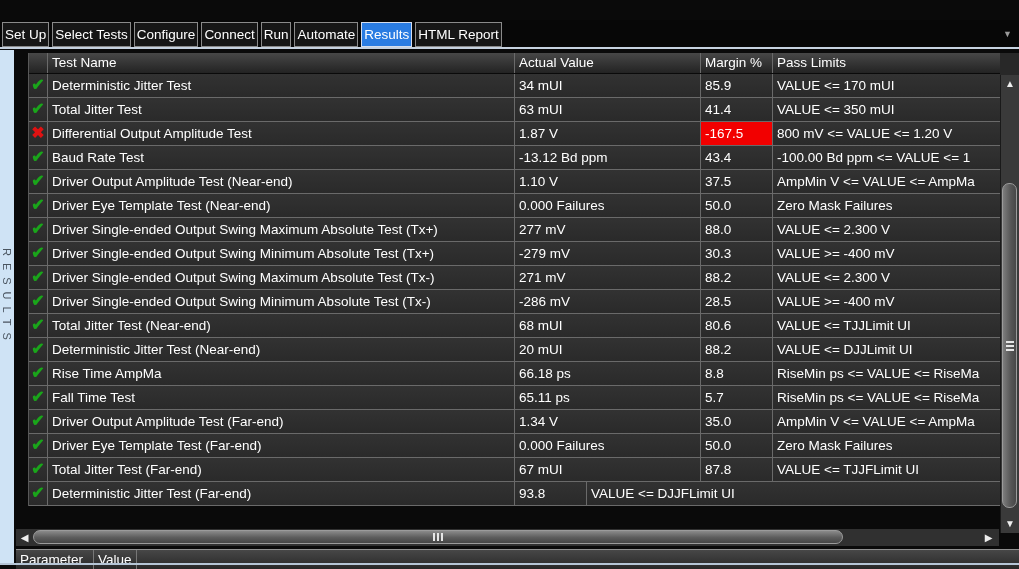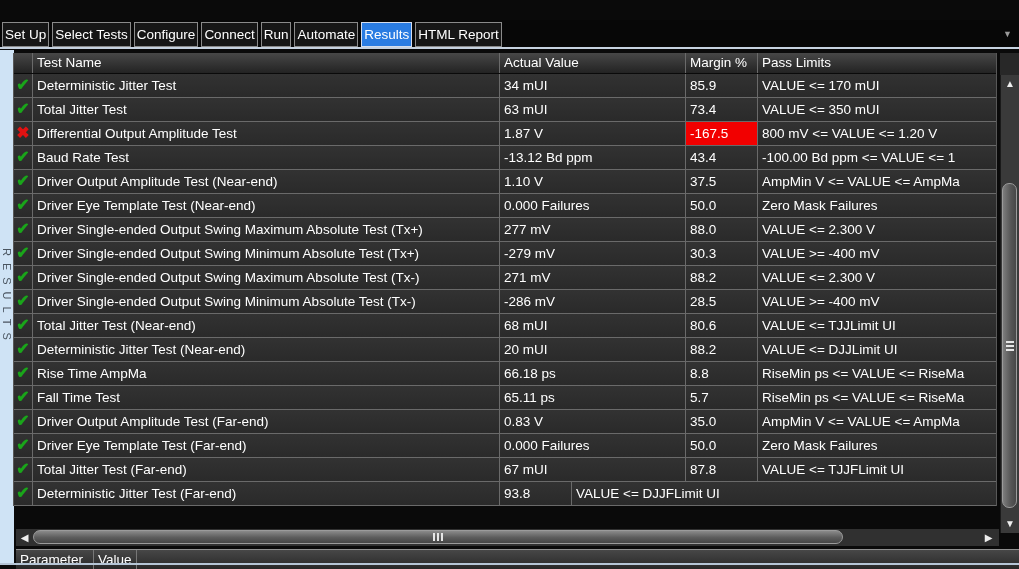--- a/index.html
+++ b/index.html
@@ -19,21 +19,21 @@
   .tab { height:25px; line-height:23px; background:#161616; border:1px solid #8a8a8a;
     color:#fff; font-size:13.5px; padding:0 2px; margin-right:3px; white-space:nowrap; }
   .tab.selected { background:#2a7ce2; border-color:#d4dcec; }
   .tab-overflow { position:absolute; right:7px; top:9px; color:#9a9a9a; font-size:9px; }
   
   .side-strip { position:absolute; left:0; top:50px; width:14px; height:513px;
     background:#cfe3f5; }
   .side-label { position:absolute; left:1px; top:198px; writing-mode:vertical-rl;
     text-orientation:mixed; font-size:11px; letter-spacing:7px; color:#4a5560; }
   
-  .rtable { position:absolute; left:13px; top:53px; width:984px;
+  .rtable { position:absolute; left:28px; top:53px; width:984px;
     border-left:1px solid #585858; border-right:1px solid #585858; }
   .thead { display:flex; height:21px; line-height:20px; font-size:13.5px;
     background:linear-gradient(#474747,#232323); border-bottom:1px solid #0a0a0a; }
   .trow { display:flex; height:24px; line-height:23px; font-size:13.5px;
     background:linear-gradient(#323232,#2a2a2a); border-bottom:1px solid #6a6a6a; }
   .cell { display:block; padding:0 4px; white-space:nowrap; overflow:hidden; }
   .c-icon   { width:19px;  border-right:1px solid #6a6a6a; text-align:center;
               padding:0; font-size:16px; font-weight:bold; line-height:22px; }
   .c-name   { width:467px; border-right:1px solid #6a6a6a; }
   .c-actual { width:186px; border-right:1px solid #6a6a6a; }
@@ -120,21 +120,21 @@
         <span class="cell c-icon pass">✔</span>
         <span class="cell c-name">Deterministic Jitter Test</span>
         <span class="cell c-actual">34 mUI</span>
         <span class="cell c-margin">85.9</span>
         <span class="cell c-limits">VALUE &lt;= 170 mUI</span>
       </div>
       <div class="trow">
         <span class="cell c-icon pass">✔</span>
         <span class="cell c-name">Total Jitter Test</span>
         <span class="cell c-actual">63 mUI</span>
-        <span class="cell c-margin">73.4</span>
+        <span class="cell c-margin">41.4</span>
         <span class="cell c-limits">VALUE &lt;= 350 mUI</span>
       </div>
       <div class="trow">
         <span class="cell c-icon fail">✖</span>
         <span class="cell c-name">Differential Output Amplitude Test</span>
         <span class="cell c-actual">1.87 V</span>
         <span class="cell c-margin fail">-167.5</span>
         <span class="cell c-limits">800 mV &lt;= VALUE &lt;= 1.20 V</span>
       </div>
       <div class="trow">
@@ -210,21 +210,21 @@
       <div class="trow">
         <span class="cell c-icon pass">✔</span>
         <span class="cell c-name">Fall Time Test</span>
         <span class="cell c-actual">65.11 ps</span>
         <span class="cell c-margin">5.7</span>
         <span class="cell c-limits">RiseMin ps &lt;= VALUE &lt;= RiseMa</span>
       </div>
       <div class="trow">
         <span class="cell c-icon pass">✔</span>
         <span class="cell c-name">Driver Output Amplitude Test (Far-end)</span>
-        <span class="cell c-actual">0.83 V</span>
+        <span class="cell c-actual">1.34 V</span>
         <span class="cell c-margin">35.0</span>
         <span class="cell c-limits">AmpMin V &lt;= VALUE &lt;= AmpMa</span>
       </div>
       <div class="trow">
         <span class="cell c-icon pass">✔</span>
         <span class="cell c-name">Driver Eye Template Test (Far-end)</span>
         <span class="cell c-actual">0.000 Failures</span>
         <span class="cell c-margin">50.0</span>
         <span class="cell c-limits">Zero Mask Failures</span>
       </div>

